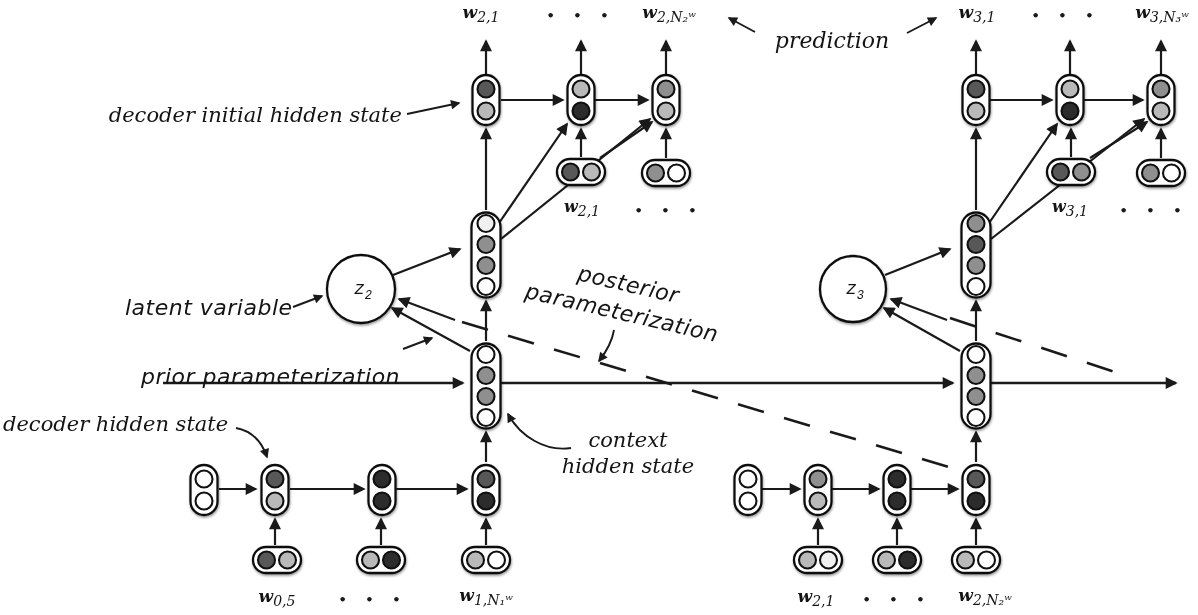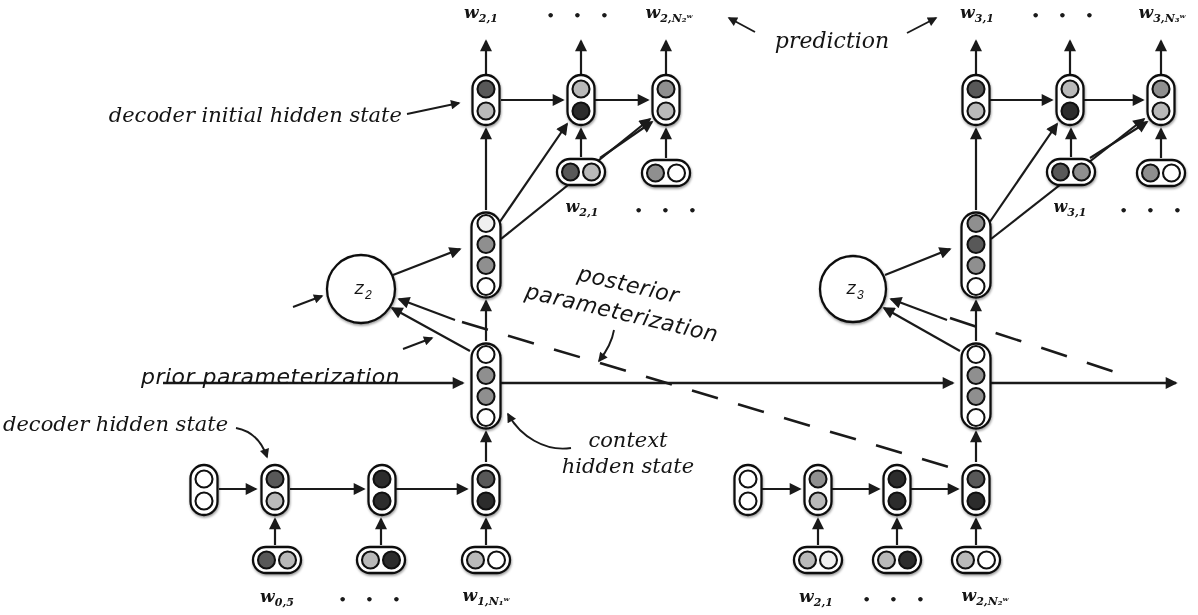--- a/index.html
+++ b/index.html
@@ -3,21 +3,21 @@
 <meta charset="utf-8">
 <style>
   html,body{margin:0;padding:0;background:#ffffff;}
   .canvas{position:relative;width:1198px;height:615px;background:#ffffff;overflow:hidden;
           font-family:"DejaVu Serif",serif;}
   svg{position:absolute;left:0;top:0;}
   .lbl{position:absolute;white-space:nowrap;color:#141414;}
   .serif-it{font-family:"DejaVu Serif","Liberation Serif",serif;font-style:italic;font-size:21px;text-align:center;}
   .sans-it{font-family:"DejaVu Sans","Liberation Sans",sans-serif;font-style:italic;font-size:21px;letter-spacing:.5px;}
   .math{font-family:"DejaVu Serif","Liberation Serif",serif;font-style:italic;font-weight:bold;font-size:17px;}
-  .math sub{font-size:11px;font-weight:bold;letter-spacing:0;}
+  .math sub{font-size:14px;font-weight:normal;letter-spacing:0;}
   .zlab{font-family:Liberation Mono, monospace;font-style:italic;font-size:18px;font-weight:normal;}
   .zlab sub{font-size:12px;}
   .dots{font-family:"DejaVu Sans",sans-serif;font-weight:bold;font-size:13px;letter-spacing:7px;color:#1a1a1a;}
   .cx{transform:translateX(-50%);}
   .cxy{transform:translate(-50%,-50%);}
   .two-line{text-align:center;line-height:1.25;}
   .rot{transform:translate(-50%,-50%) rotate(13deg);text-align:center;line-height:1.3;font-size:22px;}
   .pred{font-size:22px;}
 </style>
 </head>
@@ -278,20 +278,21 @@
 
 <div class="lbl math cx" style="left:977px;top:2px;"><span>w</span><sub>3,1</sub></div>
 <div class="lbl dots cx" style="left:1066px;top:8px;">• • •</div>
 <div class="lbl math cx" style="left:1162px;top:2px;"><span>w</span><sub>3,N₃ʷ</sub></div>
 
 <div class="lbl math cx" style="left:582px;top:197px;font-size:16px;"><span>w</span><sub>2,1</sub></div>
 <div class="lbl dots cx" style="left:669px;top:203px;">• • •</div>
 <div class="lbl math cx" style="left:1070px;top:197px;font-size:16px;"><span>w</span><sub>3,1</sub></div>
 <div class="lbl dots cx" style="left:1154px;top:203px;">• • •</div>
 
+<div class="lbl sans-it" style="left:125px;top:295px;font-size:22px;">latent variable</div>
 <div class="lbl sans-it" style="left:141px;top:336px;font-size:22px;margin-top:28px;">prior parameterization</div>
 
 <div class="lbl sans-it rot" style="left:625px;top:299px;">
   <div>posterior</div>
   <div>parameterization</div>
 </div>
 
 <div class="lbl serif-it" style="left:3px;top:412px;">decoder hidden state</div>
 
 <div class="lbl serif-it two-line cx" style="left:628px;top:427px;">

